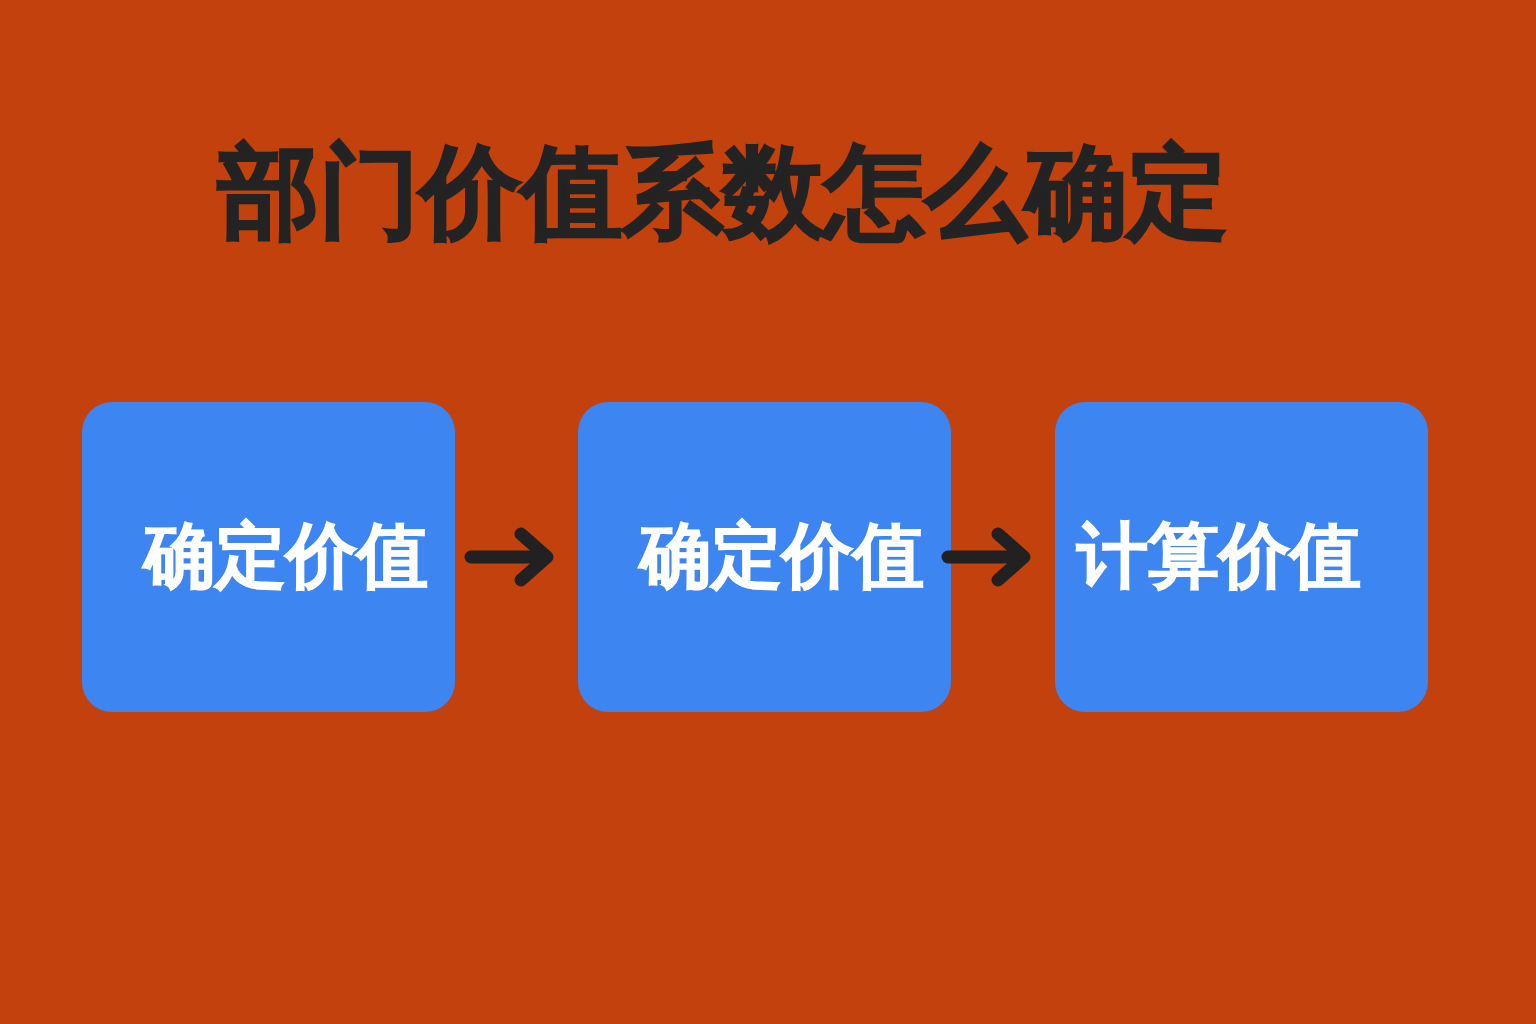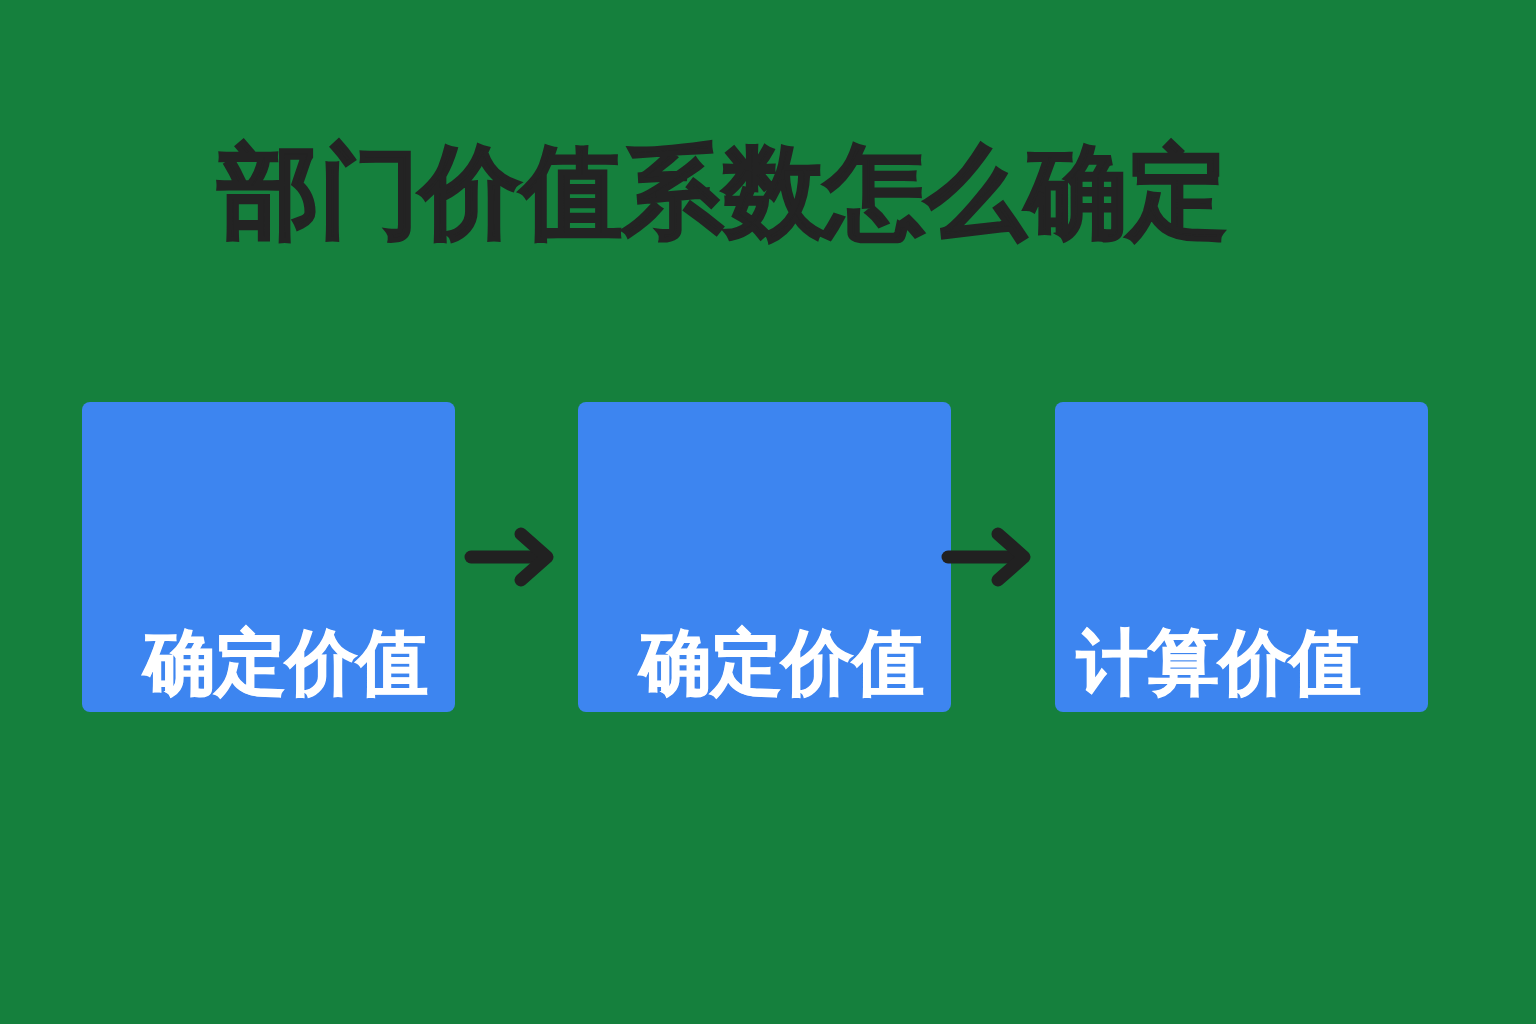--- a/index.html
+++ b/index.html
@@ -11,21 +11,21 @@
     width: 1536px;
     height: 1024px;
     overflow: hidden;
     font-family: "Liberation Sans", "DejaVu Sans", sans-serif;
   }
 
   #canvas {
     position: relative;
     width: 1536px;
     height: 1024px;
-    background: #15803d;
+    background: #c2410c;
   }
 
   
   .page-title {
     position: absolute;
     left: 218px;
     top: 133px;
     width: 1100px;
     font-size: 101px;
     line-height: 120px;
@@ -45,25 +45,25 @@
     width: 1536px;
     height: 310px;
   }
 
   .flow-box {
     position: absolute;
     top: 0;
     width: 373px;
     height: 310px;
     background: #3d85f0;
-    border-radius: 8px;
+    border-radius: 30px;
     box-sizing: border-box;
     display: flex;
     flex-direction: column;
-    justify-content: flex-end;
+    justify-content: center;
     align-items: flex-start;
     padding-left: 62px;
     padding-bottom: 4px;
   }
 
   .flow-box.box-1 { left: 82px; }
   .flow-box.box-2 { left: 578px; }
   .flow-box.box-3 { left: 1055px; padding-left: 22px; }
 
   .box-line {

